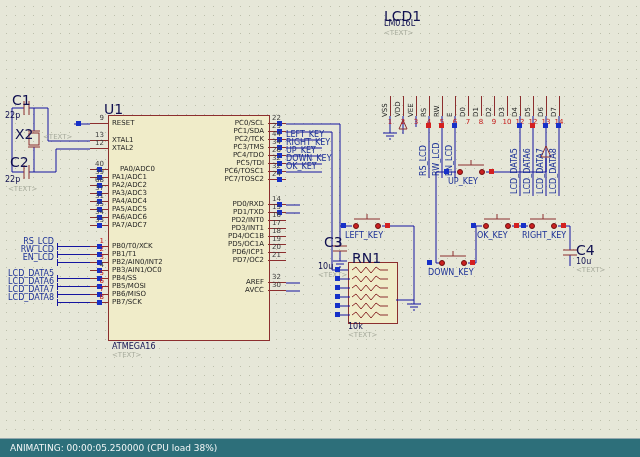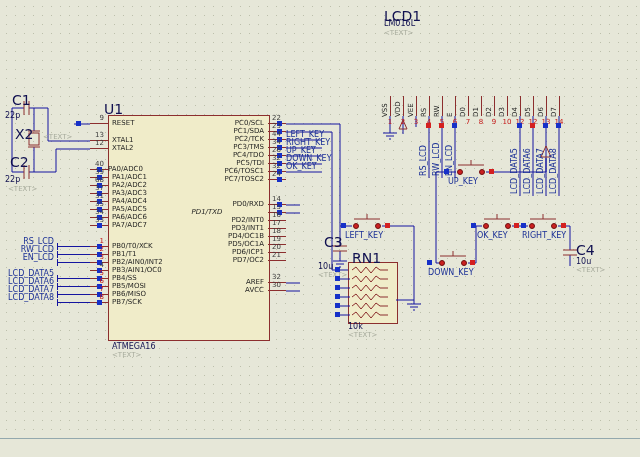--- a/index.html
+++ b/index.html
@@ -147,21 +147,21 @@
     <span class="pnum" style="left: 70px; top: 115px; width: 34px; text-align: right;">9</span>
     <span class="pname" style="left: 112px; top: 120px;">RESET</span>
     <span class="stub" style="left: 90px; top: 140px; width: 18px; height: 1px;"></span>
     <span class="pnum" style="left: 70px; top: 132px; width: 34px; text-align: right;">13</span>
     <span class="pname" style="left: 112px; top: 137px;">XTAL1</span>
     <span class="stub" style="left: 90px; top: 148px; width: 18px; height: 1px;"></span>
     <span class="pnum" style="left: 70px; top: 140px; width: 34px; text-align: right;">12</span>
     <span class="pname" style="left: 112px; top: 145px;">XTAL2</span>
     <span class="stub" style="left: 90px; top: 169px; width: 18px; height: 1px;"></span>
     <span class="pnum" style="left: 70px; top: 161px; width: 34px; text-align: right;">40</span>
-    <span class="pname" style="left: 108px; top: 166px;">PA0/ADC0</span>
+    <span class="pname" style="left: 120px; top: 166px;">PA0/ADC0</span>
     <span class="sq b" style="left: 97px; top: 167px;"></span>
     <span class="stub" style="left: 90px; top: 177px; width: 18px; height: 1px;"></span>
     <span class="pnum" style="left: 70px; top: 169px; width: 34px; text-align: right;">39</span>
     <span class="pname" style="left: 112px; top: 174px;">PA1/ADC1</span>
     <span class="sq b" style="left: 97px; top: 175px;"></span>
     <span class="stub" style="left: 90px; top: 185px; width: 18px; height: 1px;"></span>
     <span class="pnum" style="left: 70px; top: 177px; width: 34px; text-align: right;">68</span>
     <span class="pname" style="left: 112px; top: 182px;">PA2/ADC2</span>
     <span class="sq b" style="left: 97px; top: 183px;"></span>
     <span class="stub" style="left: 90px; top: 193px; width: 18px; height: 1px;"></span>
@@ -247,21 +247,21 @@
     <span class="stub" style="left: 268px; top: 179px; width: 18px; height: 1px;"></span>
     <span class="pnum" style="left: 272px; top: 171px; width: 30px;">24</span>
     <span class="pname" style="left: 150px; top: 176px; width: 114px; text-align: right;">PC7/TOSC2</span>
     <span class="sq b" style="left: 277px; top: 177px;"></span>
     <span class="stub" style="left: 268px; top: 204px; width: 18px; height: 1px;"></span>
     <span class="pnum" style="left: 272px; top: 196px; width: 30px;">14</span>
     <span class="pname" style="left: 150px; top: 201px; width: 114px; text-align: right;">PD0/RXD</span>
     <span class="sq b" style="left: 277px; top: 202px;"></span>
     <span class="stub" style="left: 268px; top: 212px; width: 18px; height: 1px;"></span>
     <span class="pnum" style="left: 272px; top: 204px; width: 30px;">15</span>
-    <span class="pname" style="left: 150px; top: 209px; width: 114px; text-align: center; font-style: italic;">PD1/TXD</span>
+    <span class="pname" style="left: 150px; top: 209px; width: 114px; text-align: right;">PD1/TXD</span>
     <span class="sq b" style="left: 277px; top: 210px;"></span>
     <span class="stub" style="left: 268px; top: 220px; width: 18px; height: 1px;"></span>
     <span class="pnum" style="left: 272px; top: 212px; width: 30px;">16</span>
     <span class="pname" style="left: 150px; top: 217px; width: 114px; text-align: right;">PD2/INT0</span>
     <span class="stub" style="left: 268px; top: 228px; width: 18px; height: 1px;"></span>
     <span class="pnum" style="left: 272px; top: 220px; width: 30px;">17</span>
     <span class="pname" style="left: 150px; top: 225px; width: 114px; text-align: right;">PD3/INT1</span>
     <span class="stub" style="left: 268px; top: 236px; width: 18px; height: 1px;"></span>
     <span class="pnum" style="left: 272px; top: 228px; width: 30px;">18</span>
     <span class="pname" style="left: 150px; top: 233px; width: 114px; text-align: right;">PD4/OC1B</span>
@@ -380,13 +380,16 @@
     <span class="sq b" style="left: 335px; top: 303px;"></span>
     <span class="sq b" style="left: 335px; top: 312px;"></span>
     <span class="nlab" style="left: 448px; top: 178px;">UP_KEY</span>
     <span class="nlab" style="left: 345px; top: 232px;">LEFT_KEY</span>
     <span class="nlab" style="left: 477px; top: 232px;">OK_KEY</span>
     <span class="nlab" style="left: 522px; top: 232px;">RIGHT_KEY</span>
     <span class="nlab" style="left: 428px; top: 269px;">DOWN_KEY</span>
   </div>
 
 <div class="statusbar">
+  <div class="anim">
+    <span>ANIMATING: 00:00:05.250000 (CPU load 38%)</span>
+  </div>
 </div>
 
 </body></html>

